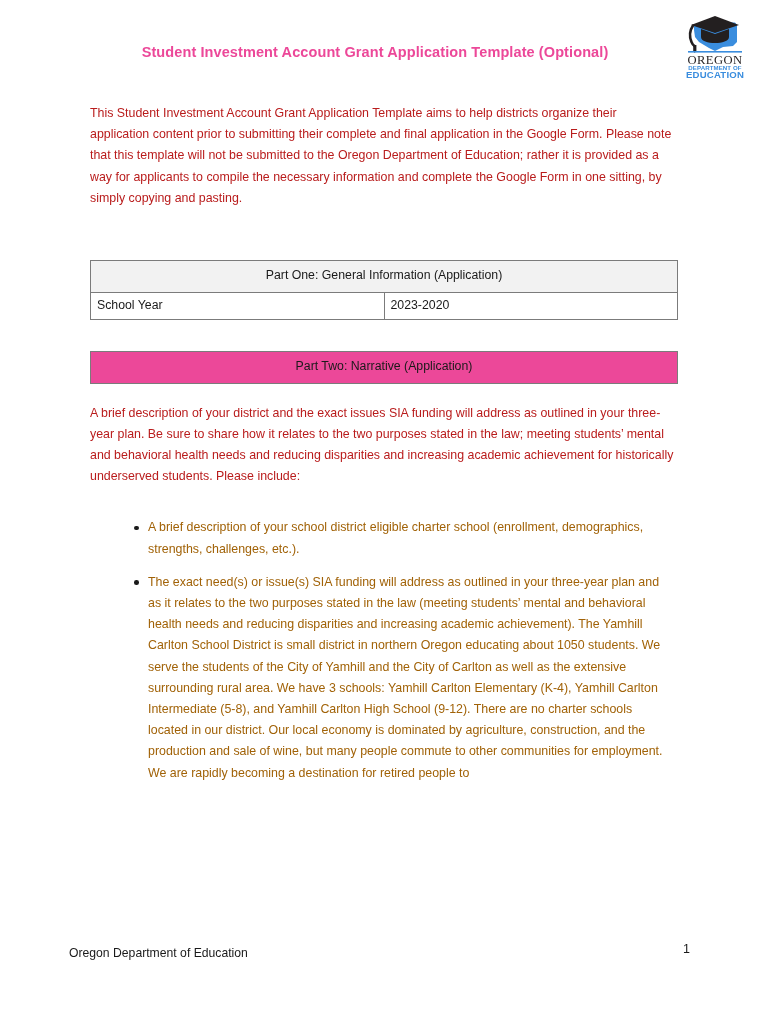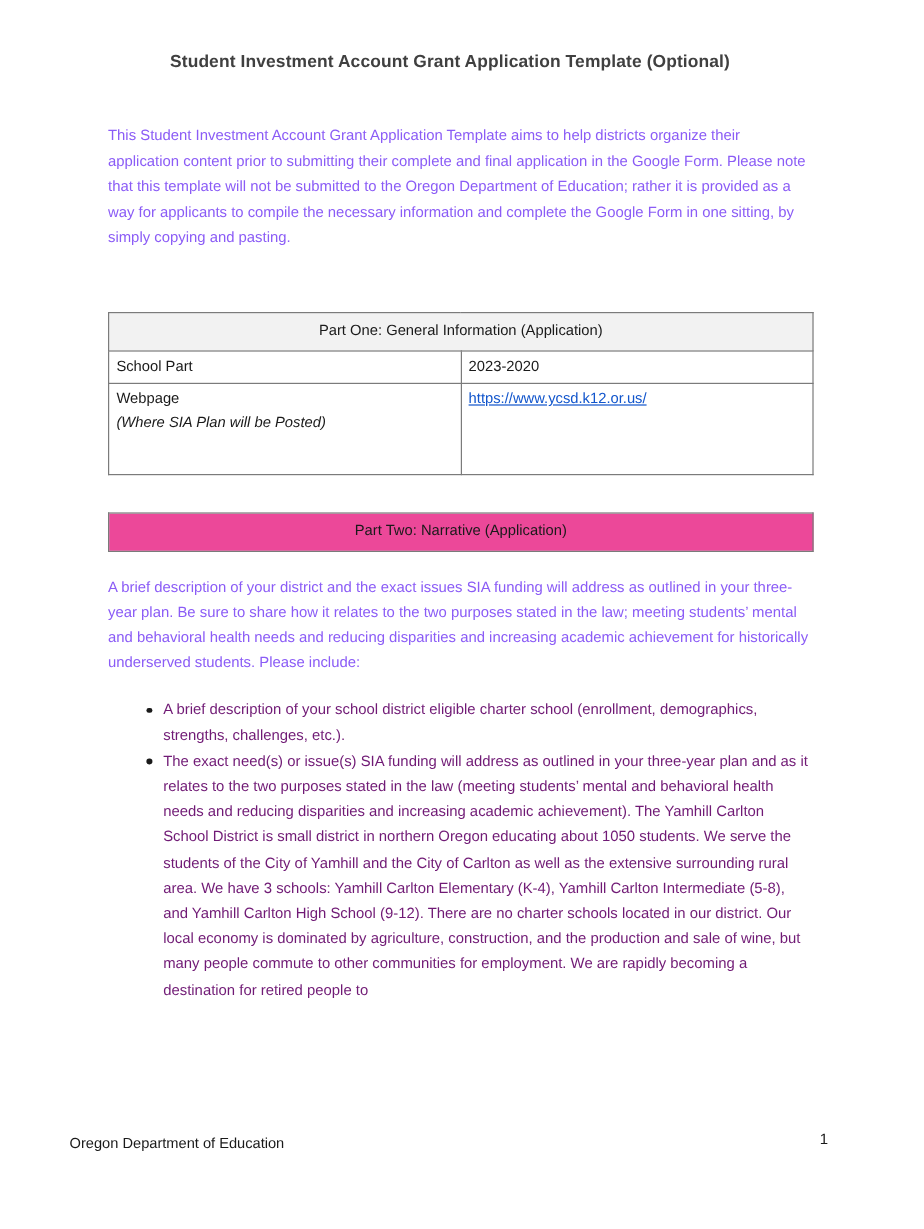--- a/index.html
+++ b/index.html
@@ -31,21 +31,21 @@
   }
   .doc-title {
     position: absolute;
     left: 0;
     right: 0;
     top: 44px;
     text-align: center;
     font-size: 14.5px;
     font-weight: bold;
     letter-spacing: 0.1px;
-    color: #404040;
+    color: #ec4899;
     padding-left: 20px;
     padding-right: 40px;
     box-sizing: border-box;
   }
 
   
   .logo {
     position: absolute;
     right: 17px;
     top: 12px;
@@ -58,21 +58,21 @@
   .content {
     position: absolute;
     left: 90px;
     top: 103px;
     width: 588px;
   }
   p.body-par {
     margin: 0 0 0 0;
     font-size: 12.4px;
     line-height: 21.2px;
-    color: #8b5cf6;
+    color: #b91c1c;
     text-align: left;
   }
   .gap-par { height: 21px; }
 
   
   .tbl-wrap { margin-top: 0; border-radius: 15px; }
   table.info {
     border-collapse: collapse;
     width: 588px;
     table-layout: fixed;
@@ -118,22 +118,22 @@
   
   ul.bullets {
     margin: 0;
     padding: 0 0 0 46px;
     list-style: none;
   }
   ul.bullets li {
     position: relative;
     font-size: 12.4px;
     line-height: 21.2px;
-    color: #701a75;
-    margin: 0;
+    color: #a16207;
+    margin: 12px;
   }
   ul.bullets li::before {
     content: "";
     position: absolute;
     left: -14px;
     top: 8.5px;
     width: 4.6px;
     height: 4.6px;
     border-radius: 50%;
     background: #1a1a1a;
@@ -145,70 +145,83 @@
   
   .footer {
     position: absolute;
     left: 58px;
     right: 58px;
     top: 946px;
     height: 24px;
   }
   .footer-left {
     position: absolute;
-    left: 0;
+    left: 11px;
     top: 0;
     font-size: 12.2px;
     color: #1a1a1a;
   }
   .footer-right {
     position: absolute;
     right: 22px;
     top: -4px;
     font-size: 12.5px;
     color: #1a1a1a;
   }
 </style>
 </head>
 <body>
 
 <div class="page">
 
   <div class="header">
     <div class="doc-title">Student Investment Account Grant Application Template (Optional)</div>
 
+    <div class="logo">
+      <svg width="76" height="66" viewBox="0 0 76 66" xmlns="http://www.w3.org/2000/svg">
+
+        <path d="M17 18 L17 14 L23 12 L30 11 L44 10.5 L58 10.5 L60 13 L60 30 L56 34 L46 35 L38 39 L32 36 L27 33 L22 30 L18 25 Z" fill="#3a8dde"></path>
+
+        <path d="M14 13 L38 4 L62 13 L38 21 Z" fill="#231f20"></path>
+
+        <path d="M24 17 L38 22 L52 17 L52 25 C52 29 45 31 38 31 C31 31 24 29 24 25 Z" fill="#231f20"></path>
+
+        <path d="M16 13.5 C13 18 12 24 14.5 30 C15.5 32.5 16.5 33.5 17.5 34" stroke="#231f20" stroke-width="2.6" fill="none" stroke-linecap="round"></path>
+
+        <path d="M16.2 33 L19.4 33 L19.4 38.5 L17.8 41 L16.2 38.5 Z" fill="#231f20"></path>
+
+        <rect x="11" y="39" width="54" height="1.6" fill="#3a8dde"></rect>
+
+        <text x="38" y="51.5" text-anchor="middle" font-family="'Liberation Serif', serif" font-size="12.6" letter-spacing="0.4" fill="#231f20">OREGON</text>
+
+        <text x="38" y="58.4" text-anchor="middle" font-family="'Liberation Sans', sans-serif" font-size="6.1" font-weight="bold" letter-spacing="0.1" fill="#3a8dde">DEPARTMENT OF</text>
+
+        <text x="38" y="66" text-anchor="middle" font-family="'Liberation Sans', sans-serif" font-size="9.6" font-weight="bold" letter-spacing="0.2" fill="#3a8dde">EDUCATION</text>
+      </svg>
+    </div>
   </div>
 
   <div class="content">
 
     <p class="body-par">This Student Investment Account Grant Application Template aims to help districts organize their application content prior to submitting their complete and final application in the Google Form. Please note that this template will not be submitted to the Oregon Department of Education; rather it is provided as a way for applicants to compile the necessary information and complete the Google Form in one sitting, by simply copying and pasting.</p>
 
     <div class="gap-par"></div>
 
 
     <div style="height:30px"></div>
 
     <div class="tbl-wrap">
       <table class="info">
         <tbody>
             <tr>
           <th class="part-header" colspan="2">Part One: General Information (Application)</th>
         </tr>
         <tr>
-          <td class="lbl">School Part</td>
+          <td class="lbl">School Year</td>
           <td>2023-2020</td>
-        </tr>
-        <tr>
-          <td class="lbl">
-            <span>Webpage</span><br>
-            <span class="ital">(Where SIA Plan will be Posted)</span>
-          </td>
-          <td style="height:68px;">
-            <a class="link" href="#">https://www.ycsd.k12.or.us/</a>
-          </td>
         </tr>
       </tbody>
         </table>
     </div>
 
     <div style="height:31px"></div>
 
     <table class="part-two">
       <tbody>
           <tr>

